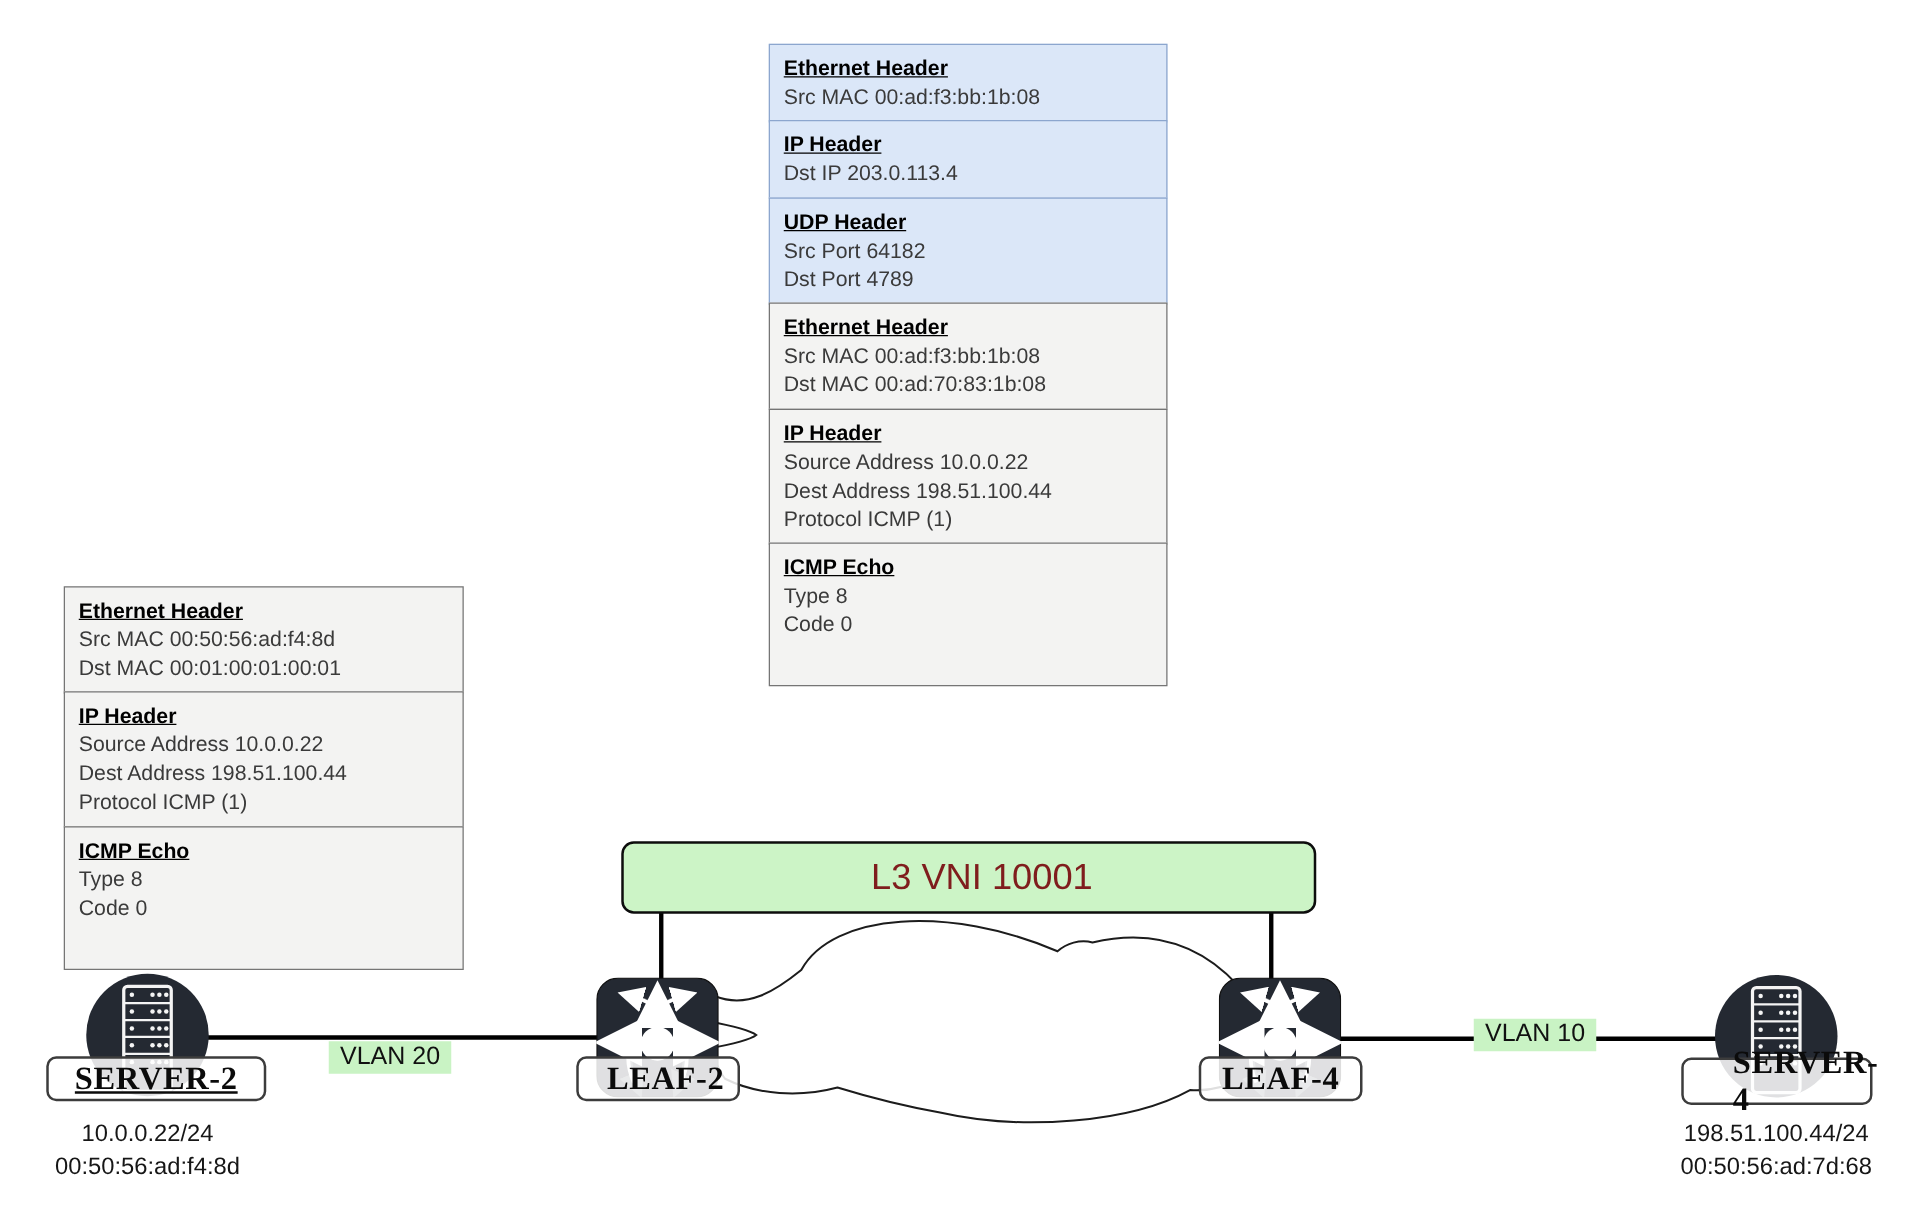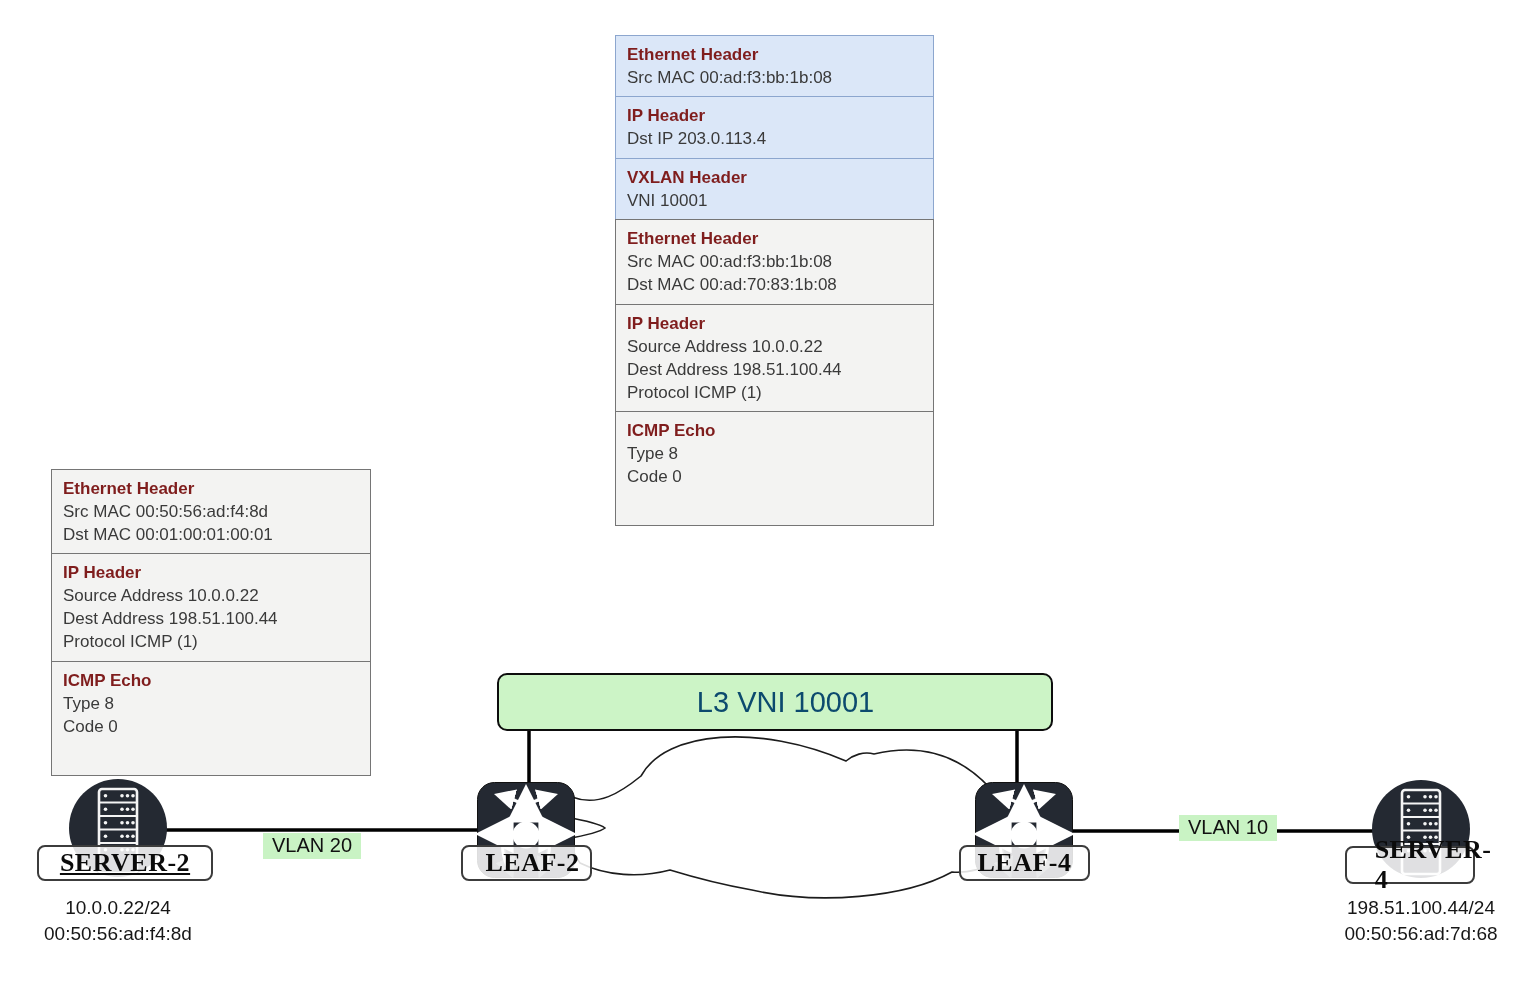--- a/index.html
+++ b/index.html
@@ -9,33 +9,33 @@
 
   
   .stack { position:absolute; }
   .sec {
     border:1.5px solid #757575;
     background:#f3f3f2;
     padding:7px 11px 8px 11px;
     font-size:17px; line-height:23px; color:#3a3a3a;
     margin-top:-1.5px;
   }
-  .sec .t { font-weight:bold; color:#7f1d1d; }
+  .sec .t { font-weight:bold; color:#000000;text-decoration:underline; }
   .sec.blue { background:#dbe7f8; border-color:#8ca6ce; }
   .sec.tail { padding-bottom:37px; }
 
   #stack-encap { left:615px; top:36px; width:319px; }
   #stack-orig  { left:51px;  top:470px; width:320px; }
 
   
   #l3-banner {
     position:absolute; left:497px; top:673px; width:556px; height:58px;
     background:#ccf4c6; border:2.5px solid #0d0d0d; border-radius:10px;
     display:flex; align-items:center; justify-content:center;
-    font-size:29px; color:#0c4a6e; z-index:2;padding-left:21px;
+    font-size:29px; color:#7f1d1d; z-index:2;padding-left:21px;
   }
 
   
   #wires { position:absolute; left:0; top:0; z-index:1; }
 
   
   .node-icon { position:absolute; z-index:2; }
   .plate {
     position:absolute; z-index:3;
     background:rgba(255,255,255,0.86);
@@ -85,22 +85,23 @@
   <div class="stack" id="stack-encap">
     <div class="sec blue">
       <div class="t">Ethernet Header</div>
       <div>Src MAC 00:ad:f3:bb:1b:08</div>
     </div>
     <div class="sec blue">
       <div class="t">IP Header</div>
       <div>Dst IP 203.0.113.4</div>
     </div>
     <div class="sec blue">
-      <div class="t">VXLAN Header</div>
-      <div>VNI 10001</div>
+      <div class="t">UDP Header</div>
+      <div>Src Port 64182</div>
+      <div>Dst Port 4789</div>
     </div>
     <div class="sec">
       <div class="t">Ethernet Header</div>
       <div>Src MAC 00:ad:f3:bb:1b:08</div>
       <div>Dst MAC 00:ad:70:83:1b:08</div>
     </div>
     <div class="sec">
       <div class="t">IP Header</div>
       <div>Source Address 10.0.0.22</div>
       <div>Dest Address 198.51.100.44</div>
@@ -240,21 +241,21 @@
       <circle cx="37.5" cy="58.2" r="1.8"></circle>
         <circle cx="54" cy="58.2" r="1.8"></circle>
         <circle cx="59.5" cy="58.2" r="1.8"></circle>
         <circle cx="65" cy="58.2" r="1.8"></circle>
       <circle cx="37.5" cy="71.7" r="1.8"></circle>
         <circle cx="54" cy="71.7" r="1.8"></circle>
         <circle cx="59.5" cy="71.7" r="1.8"></circle>
         <circle cx="65" cy="71.7" r="1.8"></circle>
     </g>
   </svg>
-  <div class="plate" style="left:1345px; top:846px; width:130px; height:38px;padding-left:46px;">
+  <div class="plate" style="left:1345px; top:846px; width:153px; height:38px;padding-left:46px;">
     <span>SERVER-4</span>
   </div>
   <div class="addr" style="left:1301px; top:895px;">
     <div>198.51.100.44/24</div>
     <div>00:50:56:ad:7d:68</div>
   </div>
 
   <div class="vlan-badge" style="left:263px; top:833px;">
     <span>VLAN 20</span>
   </div>

